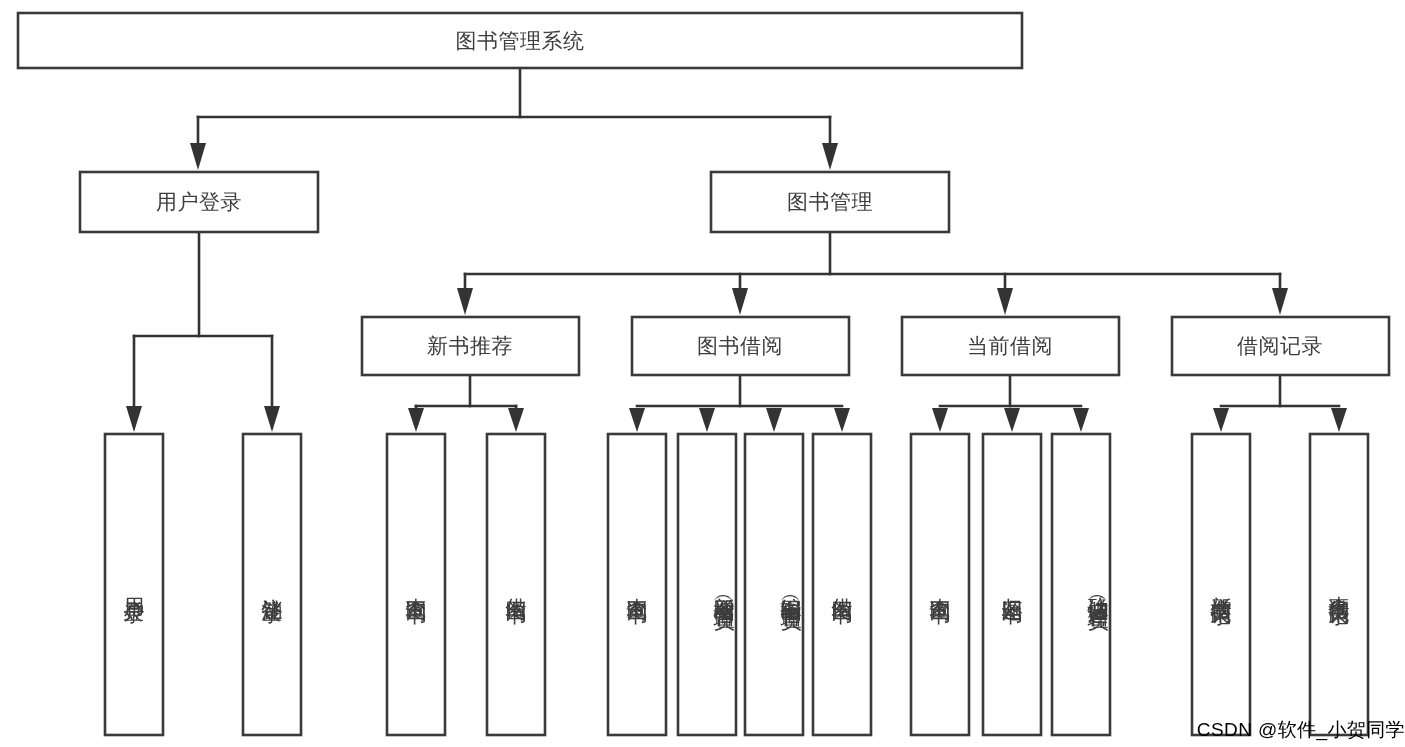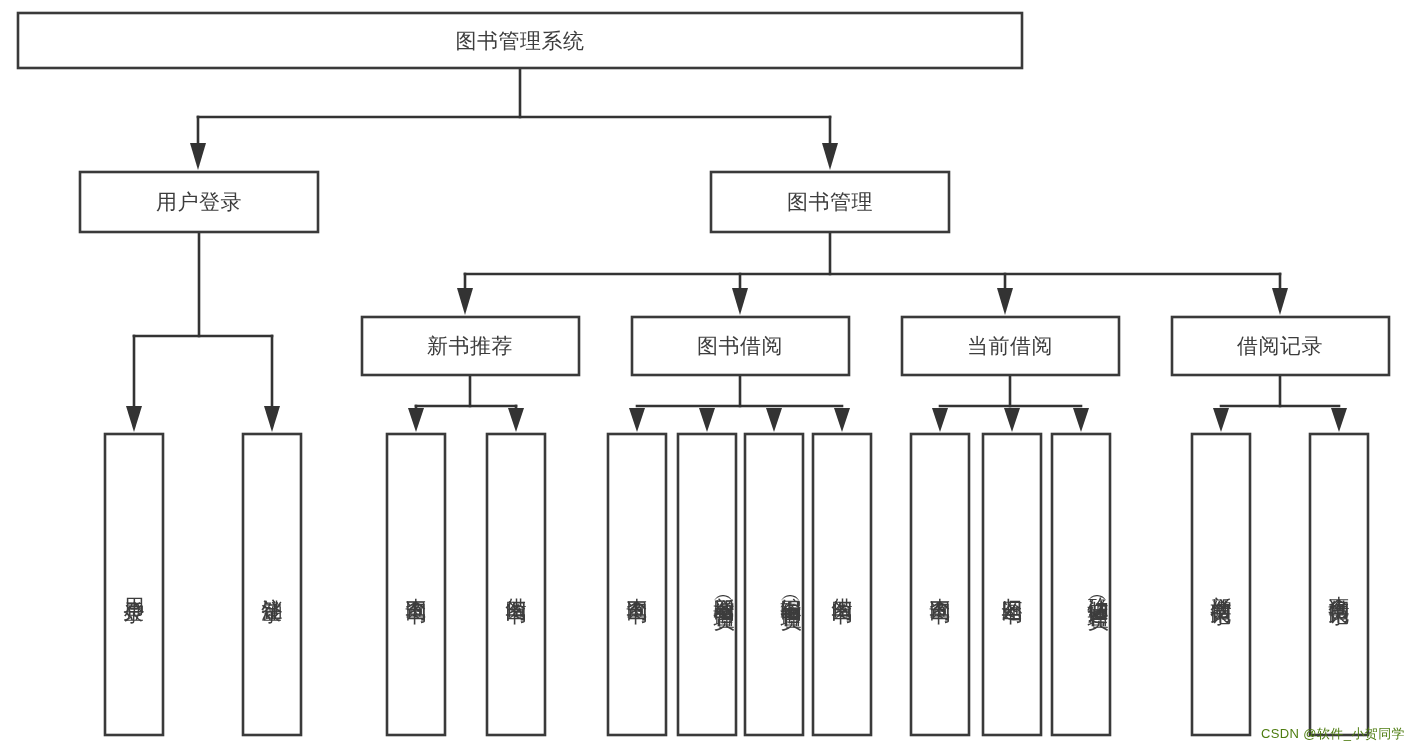--- a/index.html
+++ b/index.html
@@ -62,22 +62,22 @@
     justify-content: center;
     white-space: nowrap;
     pointer-events: none;
     user-select: none;
   }
   .watermark {
     position: absolute;
     right: 8px;
     bottom: 4px;
     font-family: "Liberation Sans", "DejaVu Sans", sans-serif;
-    font-size: 13px;
-    color: #4d7c0f;
+    font-size: 19px;
+    color: #000000;
     white-space: nowrap;
     letter-spacing: 0.4px;
   }
 </style>
 </head>
 <body>
 
 <div id="diagram-root">
 
   <svg class="diagram-canvas" viewBox="0 0 1405 747">

